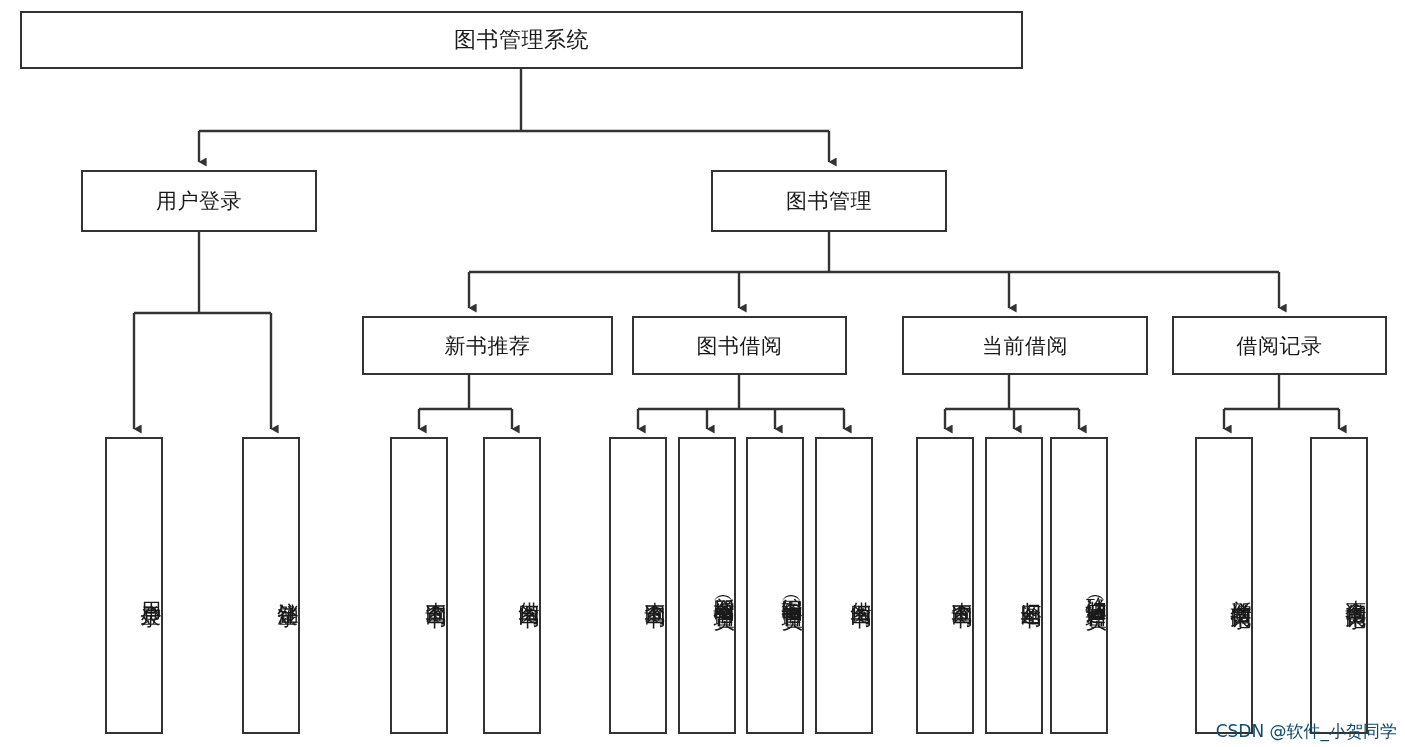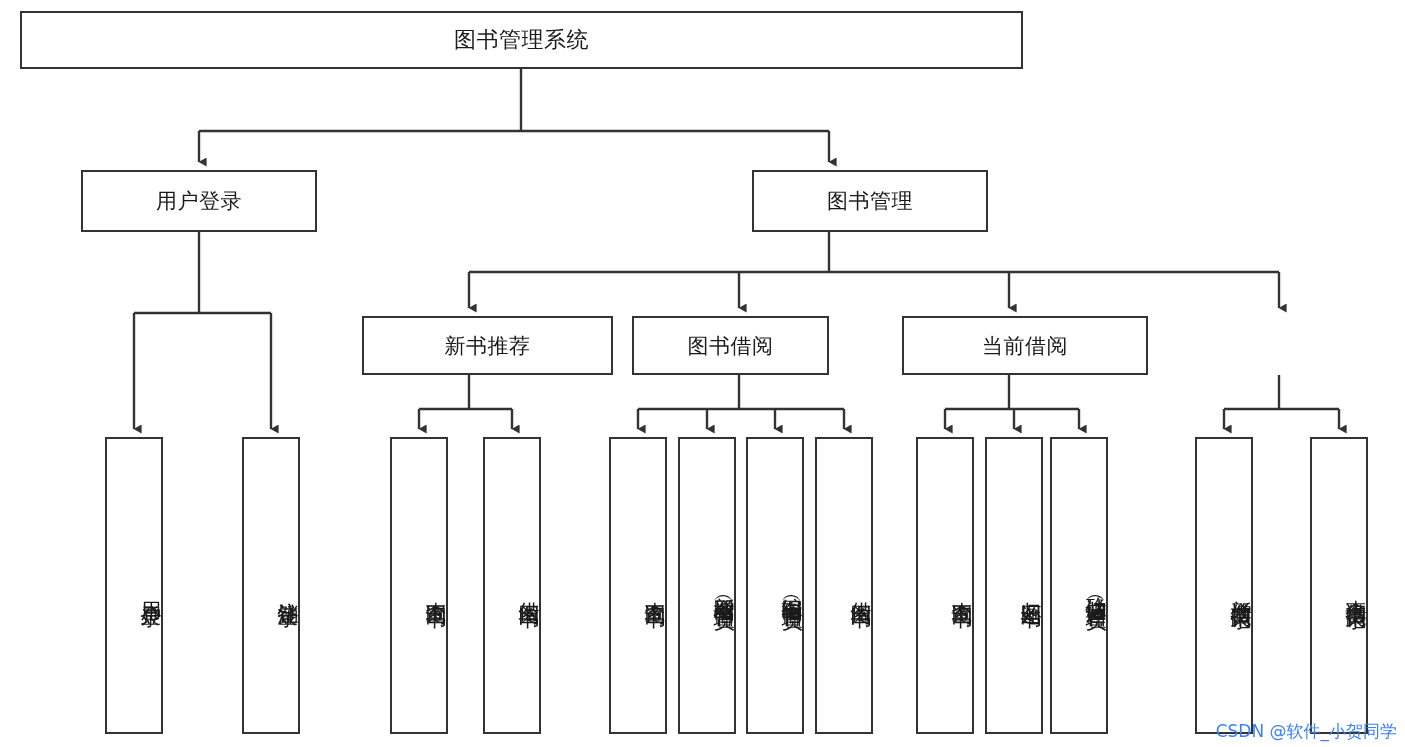--- a/index.html
+++ b/index.html
@@ -54,21 +54,21 @@
   }
   .node.root {
     font-size: 22px;
     align-items: center;
   }
   .watermark {
     position: absolute;
     right: 8px;
     bottom: 4px;
     font-size: 17px;
-    color: #3b82f6;
+    color: #0c4a6e;
     z-index: 5;
     white-space: nowrap;
     font-family: "DejaVu Sans", "Liberation Sans", sans-serif;
   }
 </style>
 </head>
 <body>
 
 <div id="canvas">
 
@@ -127,32 +127,35 @@
     </g>
   </svg>
 
   <div class="node horiz root" style="left:20px; top:11px; width:1003px; height:58px;">
     <span>图书管理系统</span>
   </div>
 
   <div class="node horiz" style="left:81px; top:170px; width:236px; height:62px;">
     <span>用户登录</span>
   </div>
-  <div class="node horiz" style="left:711px; top:170px; width:236px; height:62px;margin-left:41px;">
+  <div class="node horiz" style="left:711px; top:170px; width:236px; height:62px;">
     <span>图书管理</span>
   </div>
 
   <div class="node horiz" style="left:362px; top:316px; width:251px; height:59px;">
     <span>新书推荐</span>
   </div>
-  <div class="node horiz" style="left:632px; top:316px; width:197px; height:59px;">
+  <div class="node horiz" style="left:632px; top:316px; width:215px; height:59px;">
     <span>图书借阅</span>
   </div>
   <div class="node horiz" style="left:902px; top:316px; width:246px; height:59px;">
     <span>当前借阅</span>
+  </div>
+  <div class="node horiz" style="left:1172px; top:316px; width:215px; height:59px;">
+    <span>借阅记录</span>
   </div>
 
   <div class="node vert" style="left:105px; top:437px; width:58px; height:297px;">
     <span>用户登录</span>
   </div>
   <div class="node vert" style="left:242px; top:437px; width:58px; height:297px;">
     <span>注销登录</span>
   </div>
   <div class="node vert" style="left:390px; top:437px; width:58px; height:297px;">
     <span>查询图书</span>

